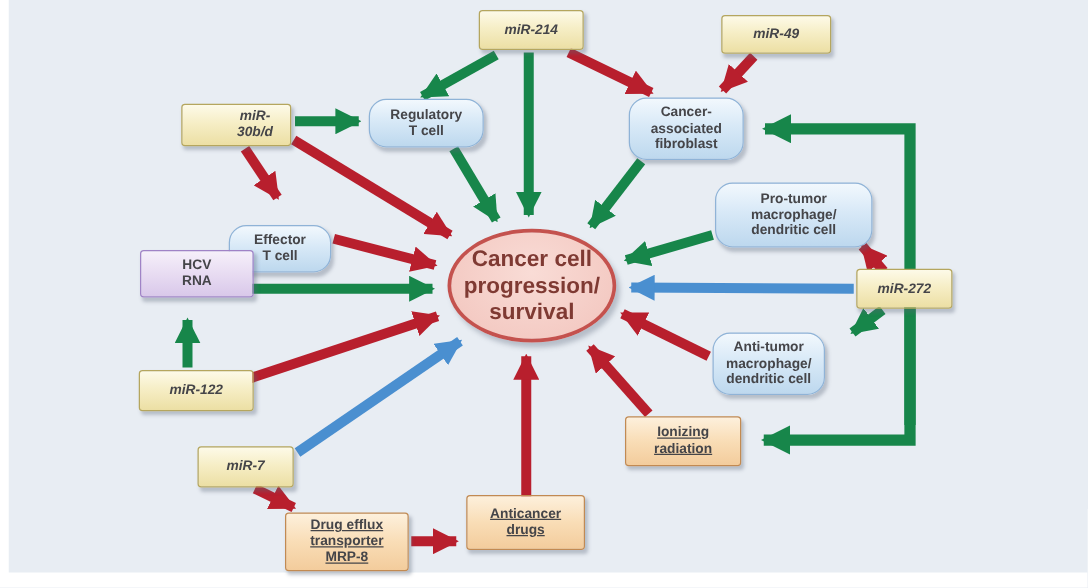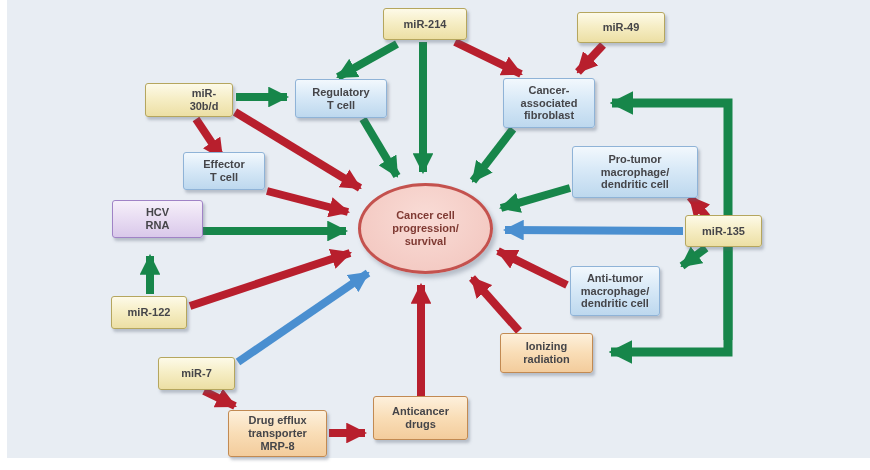--- a/index.html
+++ b/index.html
@@ -21,29 +21,29 @@
     position:absolute;z-index:2;
     display:flex;align-items:center;justify-content:center;
     text-align:center;
     font-weight:bold;font-size:11px;line-height:1.18;color:#454549;
     white-space:pre-line;
     border-radius:3px;
     border:1.6px solid;
     box-shadow:2px 3px 3px rgba(90,100,120,0.35);
     padding:1px 2px;box-sizing:border-box;
   }
-  .node.yellow{background:linear-gradient(180deg,#fdfae8 0%,#f6eec6 45%,#ecdfa4 100%);border-color:#b5a65e;}
-  .node.blue{background:linear-gradient(180deg,#f2f8fd 0%,#d8e9f7 45%,#bdd8ee 100%);border-color:#8fb3d7;}
+  .node.yellow{background:linear-gradient(180deg,#fdfae8 0%,#f6eec6 45%,#ecdfa4 100%);border-color:#b5a65e;font-style:italic;}
+  .node.blue{background:linear-gradient(180deg,#f2f8fd 0%,#d8e9f7 45%,#bdd8ee 100%);border-color:#8fb3d7;border-radius:14px;}
   .node.purple{background:linear-gradient(180deg,#f6f0fa 0%,#e8dcf2 50%,#d9c8ea 100%);border-color:#a083c6;}
-  .node.orange{background:linear-gradient(180deg,#fdf0dc 0%,#f9ddb6 50%,#f3cc9c 100%);border-color:#c28a52;}
+  .node.orange{background:linear-gradient(180deg,#fdf0dc 0%,#f9ddb6 50%,#f3cc9c 100%);border-color:#c28a52;text-decoration:underline;}
   .node.ellipse{
     border-radius:50%;
     background:radial-gradient(ellipse at 50% 38%,#f9dcd6 0%,#f4cbc4 70%,#f0c1ba 100%);
     border:3px solid #c4524e;
-    color:#7f3a33;font-size:11px;
+    color:#7f3a33;font-size:18px;
     box-shadow:3px 4px 4px rgba(90,100,120,0.35);
   }
 </style>
 </head>
 <body>
 
 <div class="canvas"></div>
 
 <svg class="arrows" width="870" height="470" viewBox="0 0 870 470">
   <defs>
@@ -94,37 +94,37 @@
 
 <div class="node yellow" style="left:145px;top:83px;width:88px;height:34px;padding-left:32px;">miR-30b/d</div>
 
 <div class="node blue" style="left:295px;top:79px;width:92px;height:39px;">Regulatory
 T cell</div>
 
 <div class="node blue" style="left:503px;top:78px;width:92px;height:50px;">Cancer-
 associated
 fibroblast</div>
 
-<div class="node blue" style="left:183px;top:152px;width:82px;height:38px;">Effector
+<div class="node blue" style="left:183px;top:180px;width:82px;height:38px;">Effector
 T cell</div>
 
 <div class="node blue" style="left:572px;top:146px;width:126px;height:52px;">Pro-tumor
 macrophage/
 dendritic cell</div>
 
 <div class="node purple" style="left:112px;top:200px;width:91px;height:38px;">HCV
 RNA</div>
 
-<div class="node yellow" style="left:685px;top:215px;width:77px;height:32px;">miR-135</div>
+<div class="node yellow" style="left:685px;top:215px;width:77px;height:32px;">miR-272</div>
 
 <div class="node blue" style="left:570px;top:266px;width:90px;height:50px;">Anti-tumor
 macrophage/
 dendritic cell</div>
 
-<div class="node yellow" style="left:111px;top:296px;width:76px;height:33px;">miR-122</div>
+<div class="node yellow" style="left:111px;top:296px;width:92px;height:33px;">miR-122</div>
 
 <div class="node orange" style="left:500px;top:333px;width:93px;height:40px;">Ionizing
 radiation</div>
 
 <div class="node yellow" style="left:158px;top:357px;width:77px;height:33px;text-align:right;">miR-7</div>
 
 <div class="node orange" style="left:228px;top:410px;width:99px;height:47px;">Drug efflux
 transporter
 MRP-8</div>
 

